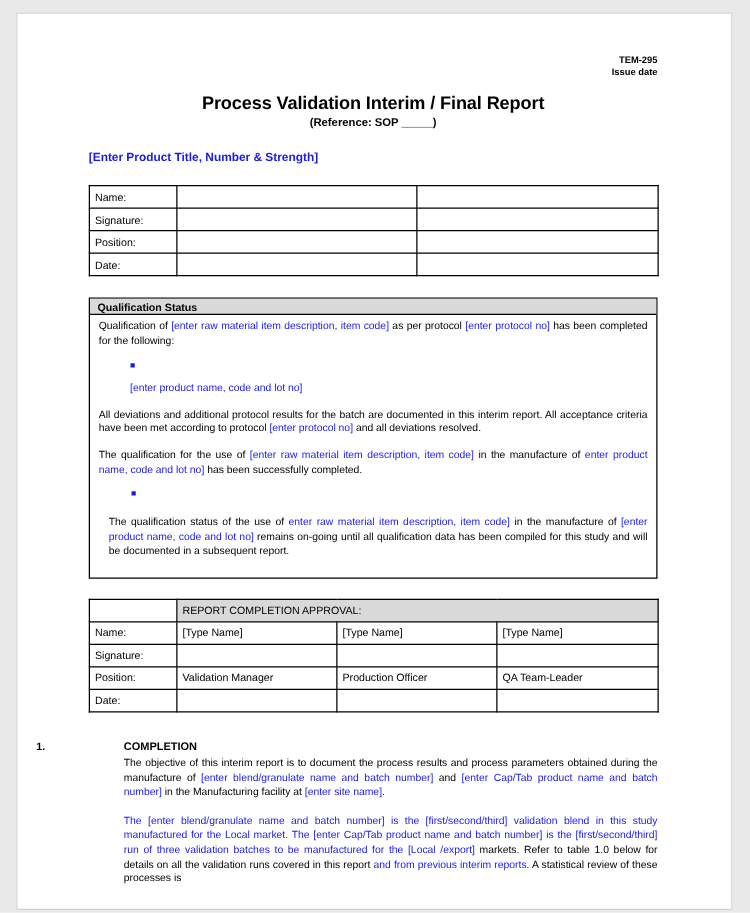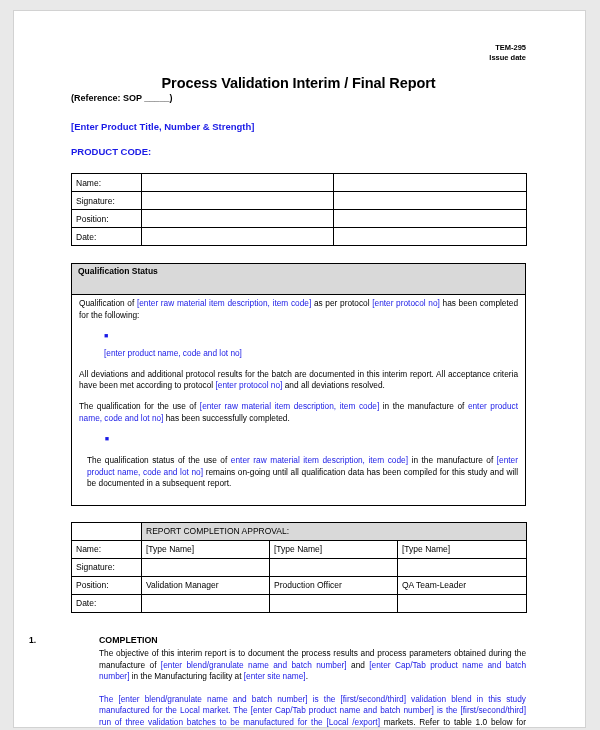--- a/index.html
+++ b/index.html
@@ -41,20 +41,21 @@
   }
   
   .main-title {
     text-align: center;
     font-size: 14.5px;
     font-weight: bold;
     color: #000;
     letter-spacing: -0.1px;
   }
   .sub-title {
+    text-align: center;
     font-size: 9px;
     font-weight: bold;
     color: #000;
     margin-top: 2px;
   }
   .blue-head {
     color: #1a1ae6;
     font-weight: bold;
     font-size: 9.5px;
     margin-top: 18px;
@@ -97,21 +98,21 @@
   .qual-box {
     border: 1px solid #000;
     margin-top: 17px;
     box-sizing: border-box;
   }
   .qual-title {
     background: #d9d9d9;
     border-bottom: 1px solid #000;
     font-weight: bold;
     font-size: 8.5px;
-    padding: 2px 5px 18px 6px;
+    padding: 2px 5px 0 6px;
     color: #000;
   }
   .qual-body {
     padding: 3px 7px 6px 7px;
   }
   .para {
     font-size: 8.3px;
     line-height: 11.6px;
     color: #000;
     text-align: justify;
@@ -173,21 +174,20 @@
 
     <div class="doc-code">
       <div>TEM-295</div>
       <div>Issue date</div>
     </div>
 
     <div class="main-title">Process Validation Interim / Final Report</div>
     <div class="sub-title">(Reference: SOP _____)</div>
 
     <div class="blue-head">[Enter Product Title, Number &amp; Strength]</div>
-    <div class="blue-head second">PRODUCT CODE:</div>
 
     <table class="grid">
       <colgroup>
           <col style="width:70px">
           <col style="width:192px">
           <col style="width:193px">
         </colgroup>
       <tbody>
         <tr>
           <td class="lbl-cell">Name:</td>

